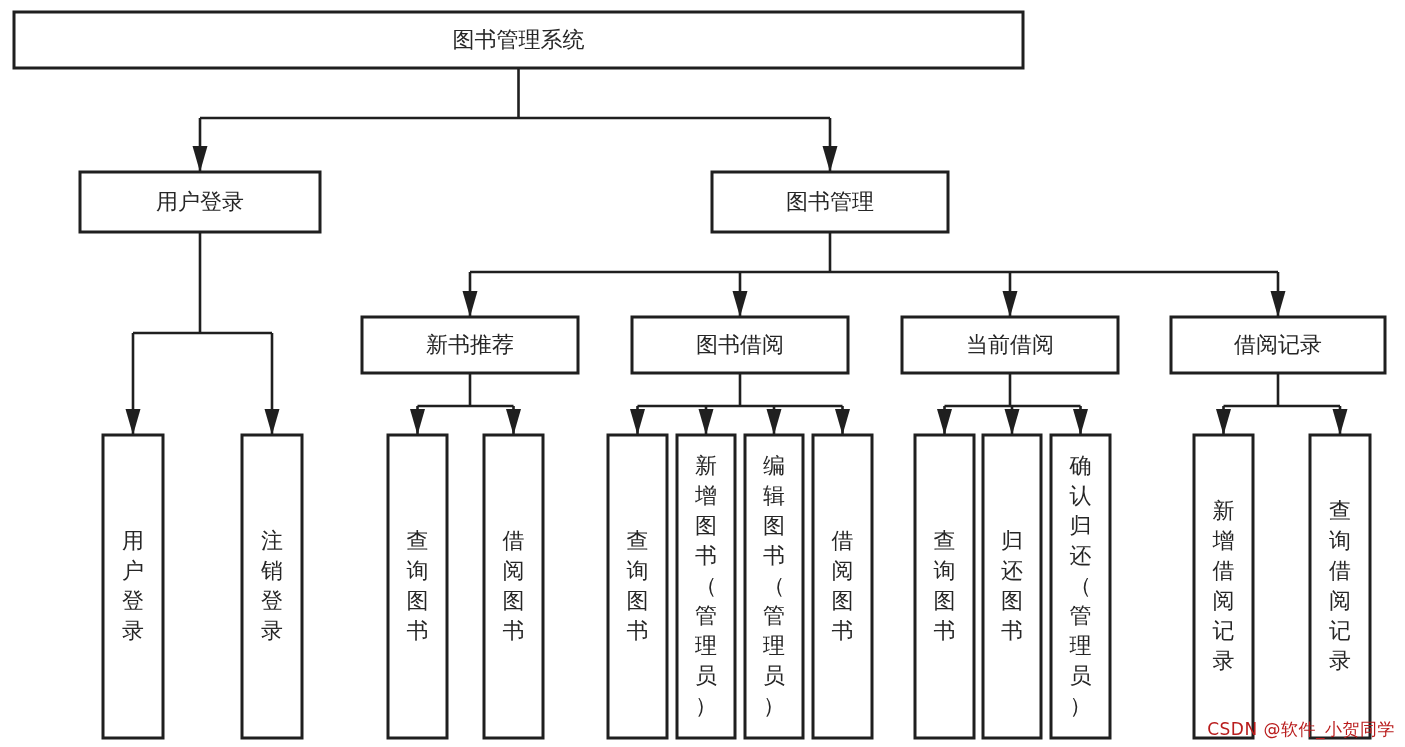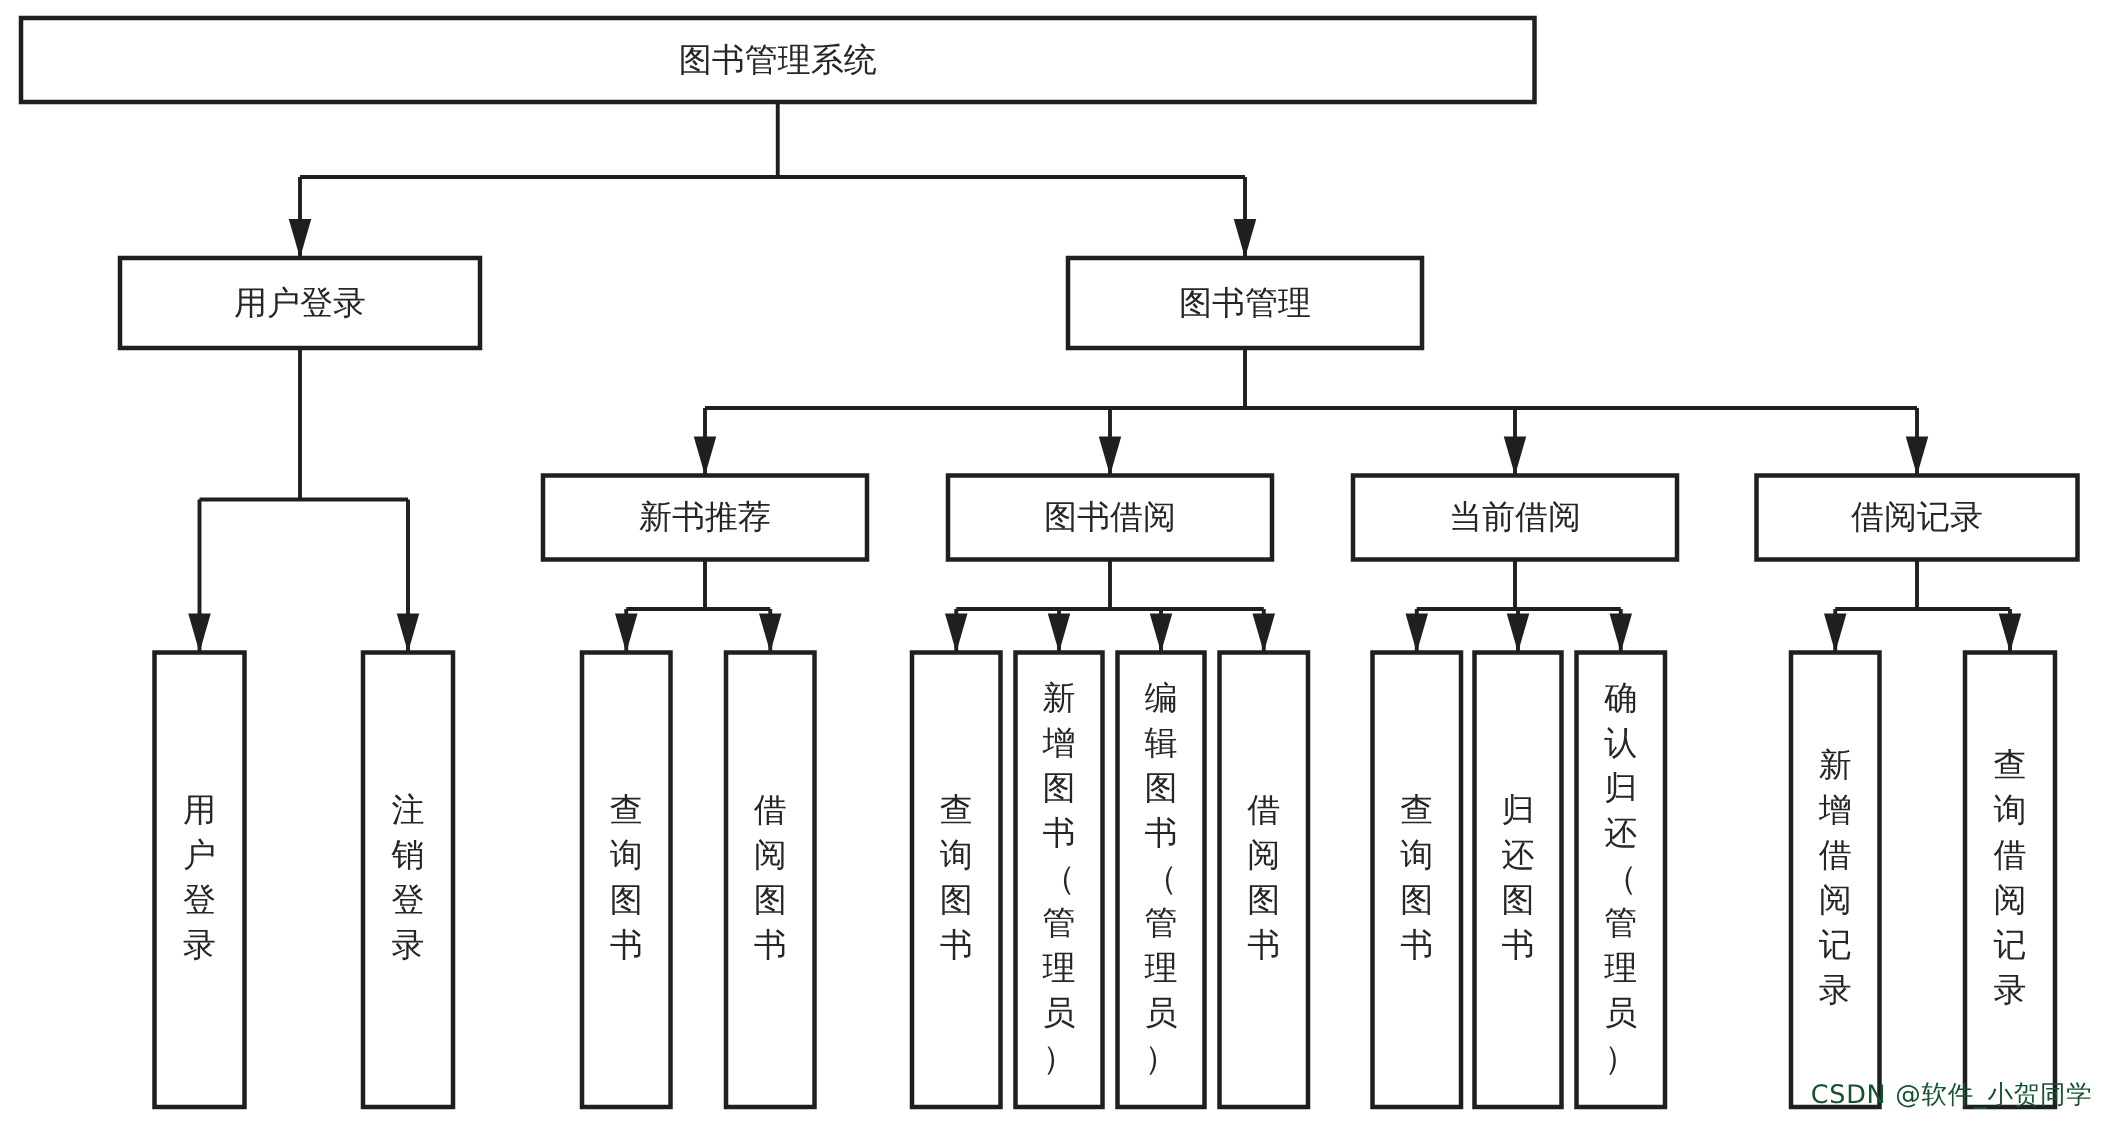--- a/index.html
+++ b/index.html
@@ -26,21 +26,21 @@
     stroke:#1f1f1f;
     stroke-width:2.6;
     fill:none;
     stroke-linecap:butt;
   }
   .arrow-head{fill:#1f1f1f;stroke:none;}
   .watermark{
     position:absolute;
     right:10px;
     bottom:6px;
-    color:#14532d;
+    color:#b91c1c;
     font-size:17px;
     font-family:"DejaVu Sans","Liberation Sans",sans-serif;
     letter-spacing:.5px;
     white-space:nowrap;
     user-select:none;
   }
 </style>
 </head>
 <body>
 

